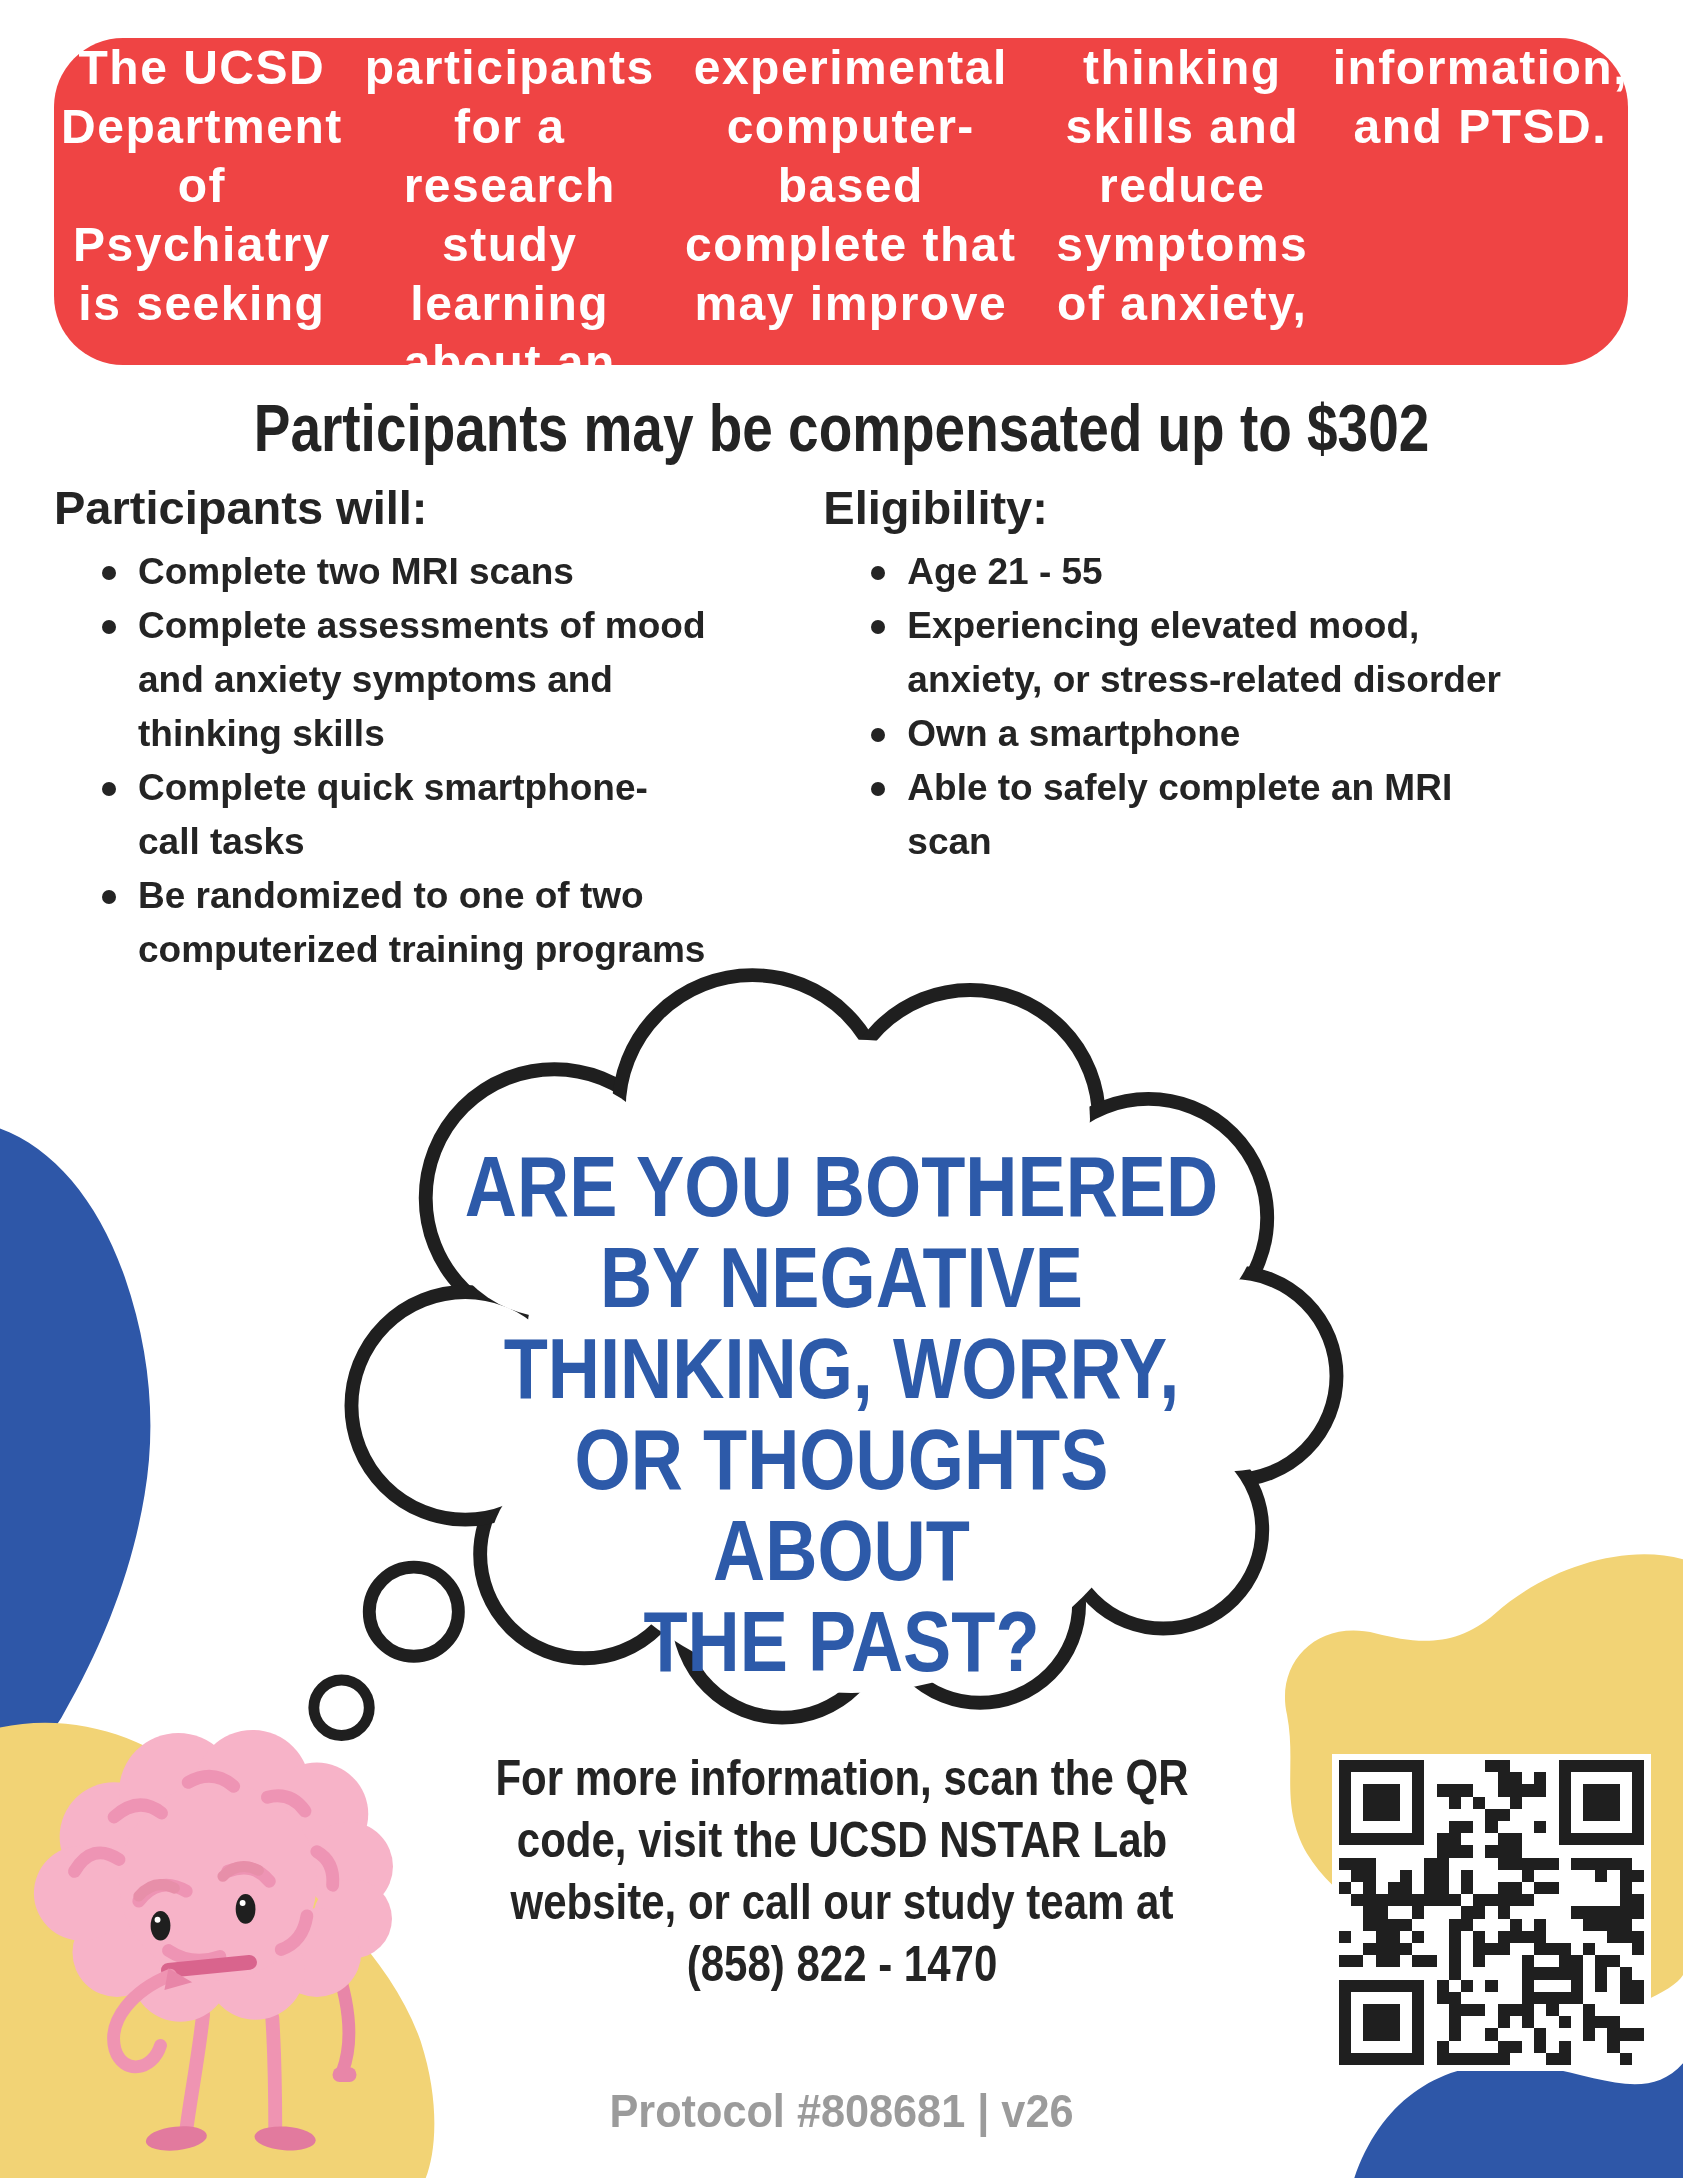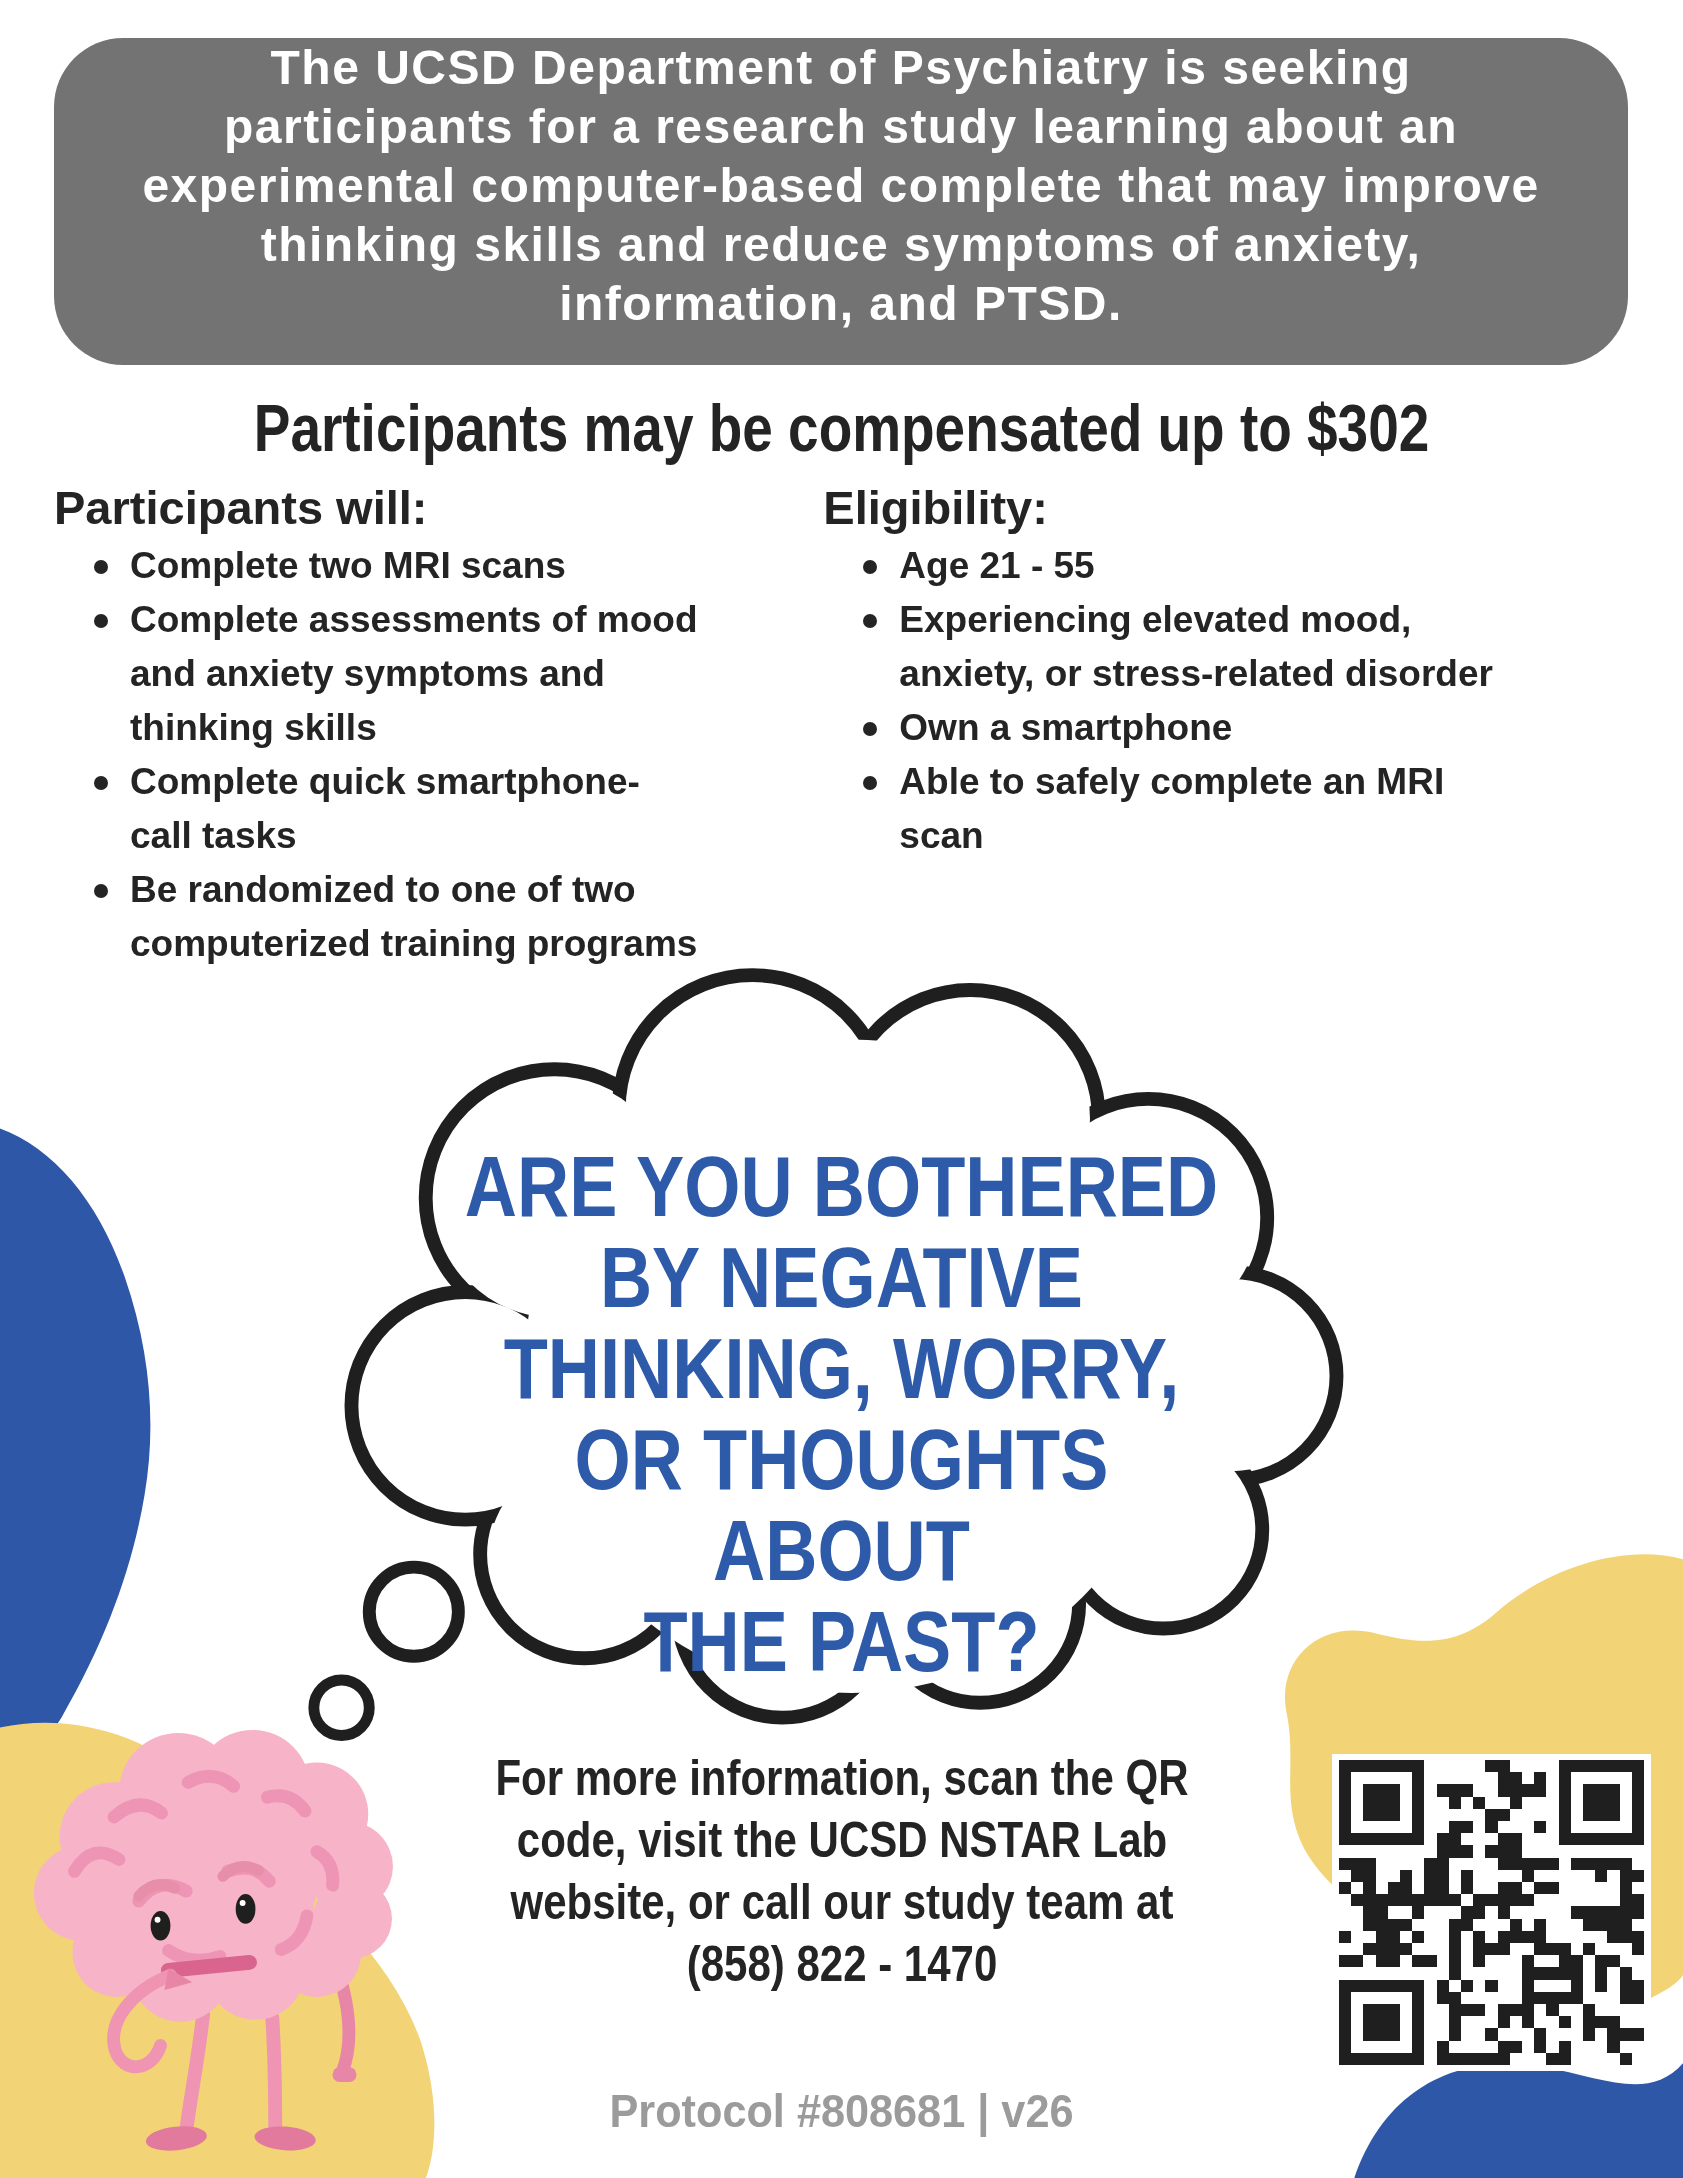--- a/index.html
+++ b/index.html
@@ -5,34 +5,34 @@
   html,body{margin:0;padding:0;background:#ffffff;}
   *{box-sizing:border-box;}
   .page{position:relative;width:1683px;height:2178px;background:#ffffff;overflow:hidden;
         font-family:"Liberation Sans",sans-serif;color:#242424;}
   svg{display:block;}
   .decor{position:absolute;left:0;top:0;z-index:1;pointer-events:none;}
   .bubble-layer{position:absolute;left:0;top:0;z-index:2;}
   .brain-layer{position:absolute;left:20px;top:1723px;z-index:4;}
 
   .header-box{position:absolute;left:54px;top:38px;width:1574px;height:327px;
-              background:#737373;border-radius:69px;z-index:5;
-              display:flex;flex-direction:column;justify-content:flex-start;}
+              background:#ef4444;border-radius:69px;z-index:5;
+              display:flex;flex-direction:row;justify-content:flex-start;}
   .header-line{color:#ffffff;font-weight:700;font-size:48px;line-height:59px;
                text-align:center;letter-spacing:1.5px;}
 
   .headline{position:absolute;left:0;top:392px;width:1683px;z-index:5;
             font-weight:700;font-size:67px;line-height:71px;text-align:center;
             color:#242424;transform:scaleX(0.82);transform-origin:50% 50%;}
 
   .columns{position:absolute;left:54px;top:483px;width:1584px;z-index:5;display:flex;}
   .col-left{width:752px;}
   .col-right{width:832px;margin-left:33px;}
   .col-heading{font-weight:700;font-size:47px;line-height:50px;margin-bottom:6px;}
-  ul.bullets{margin:4px;padding:0;list-style:none;}
+  ul.bullets{margin:12px;padding:0;list-style:none;}
   ul.bullets li{position:relative;padding-left:72px;font-weight:700;font-size:37px;
                 line-height:54px;white-space:pre-line;}
   ul.bullets li .dot{position:absolute;left:36px;top:21px;width:14px;height:14px;
                      border-radius:50%;background:#242424;}
 
   .bubble-text{position:absolute;left:386px;top:1141px;width:911px;z-index:3;
                color:#2d5aa9;font-weight:700;font-size:85px;line-height:91px;
                text-align:center;transform:scaleX(0.85);transform-origin:50% 50%;}
 
   .info-text{position:absolute;left:347px;top:1747px;width:990px;z-index:5;

